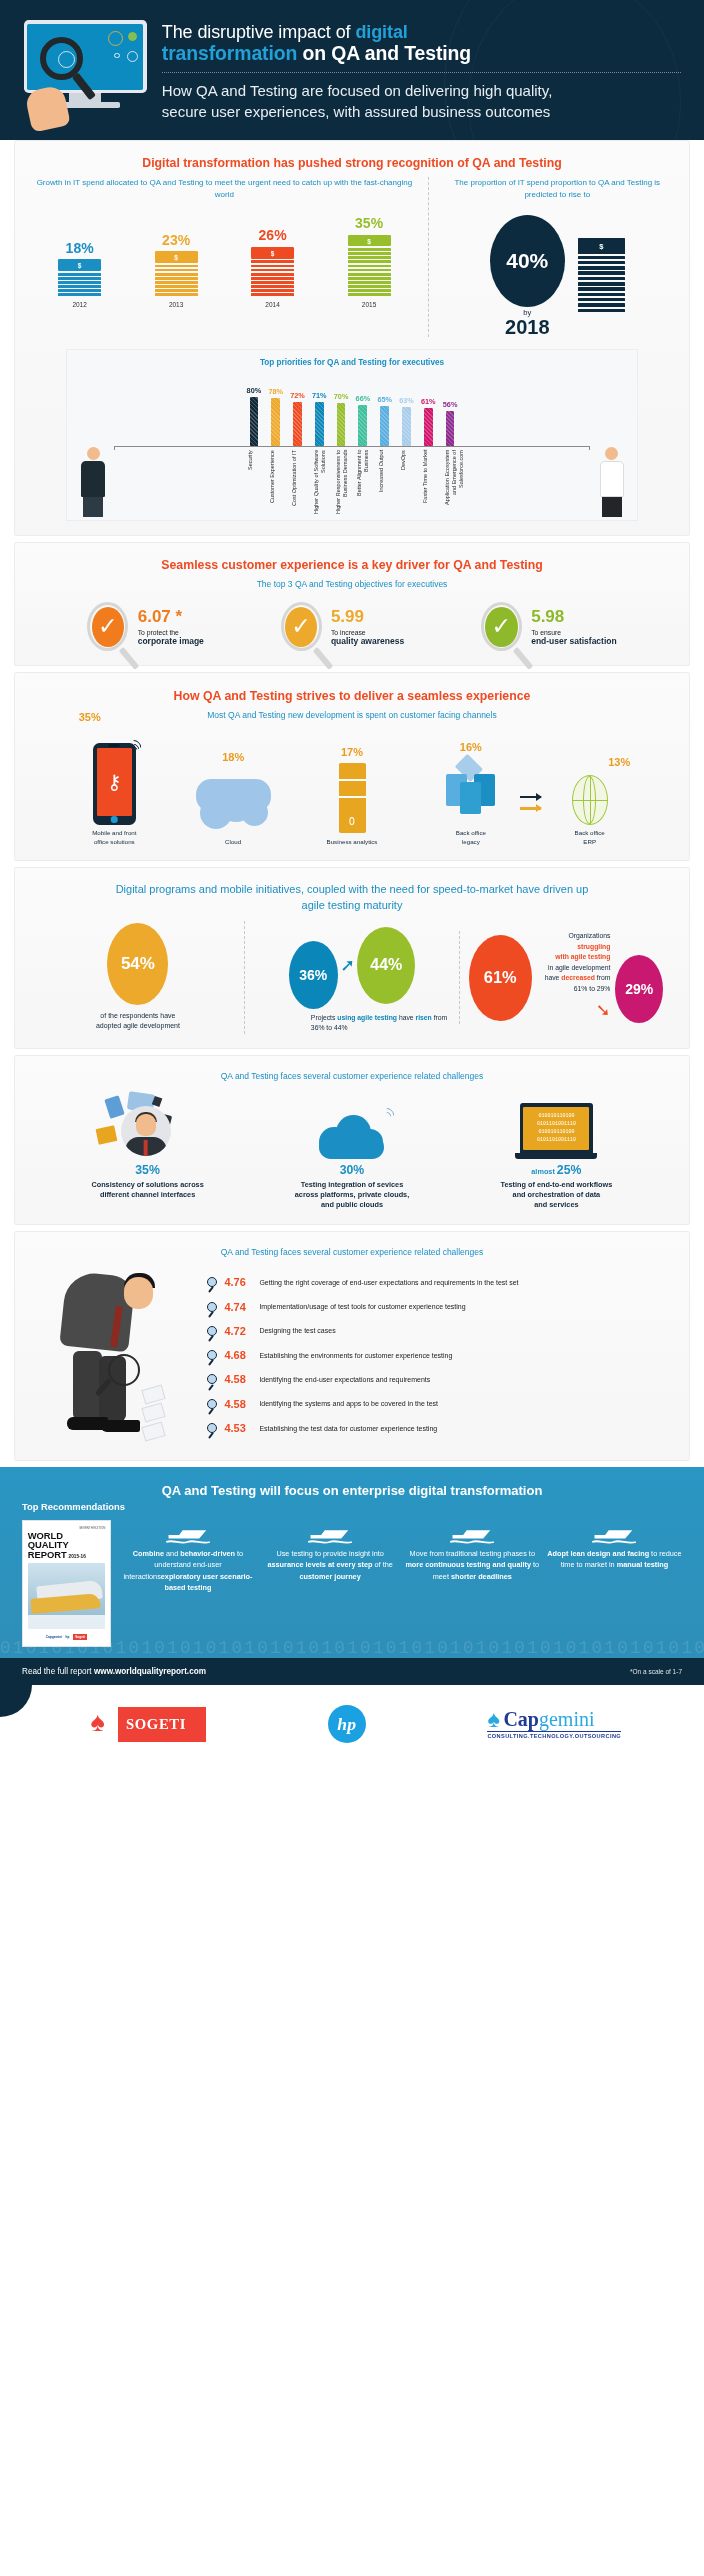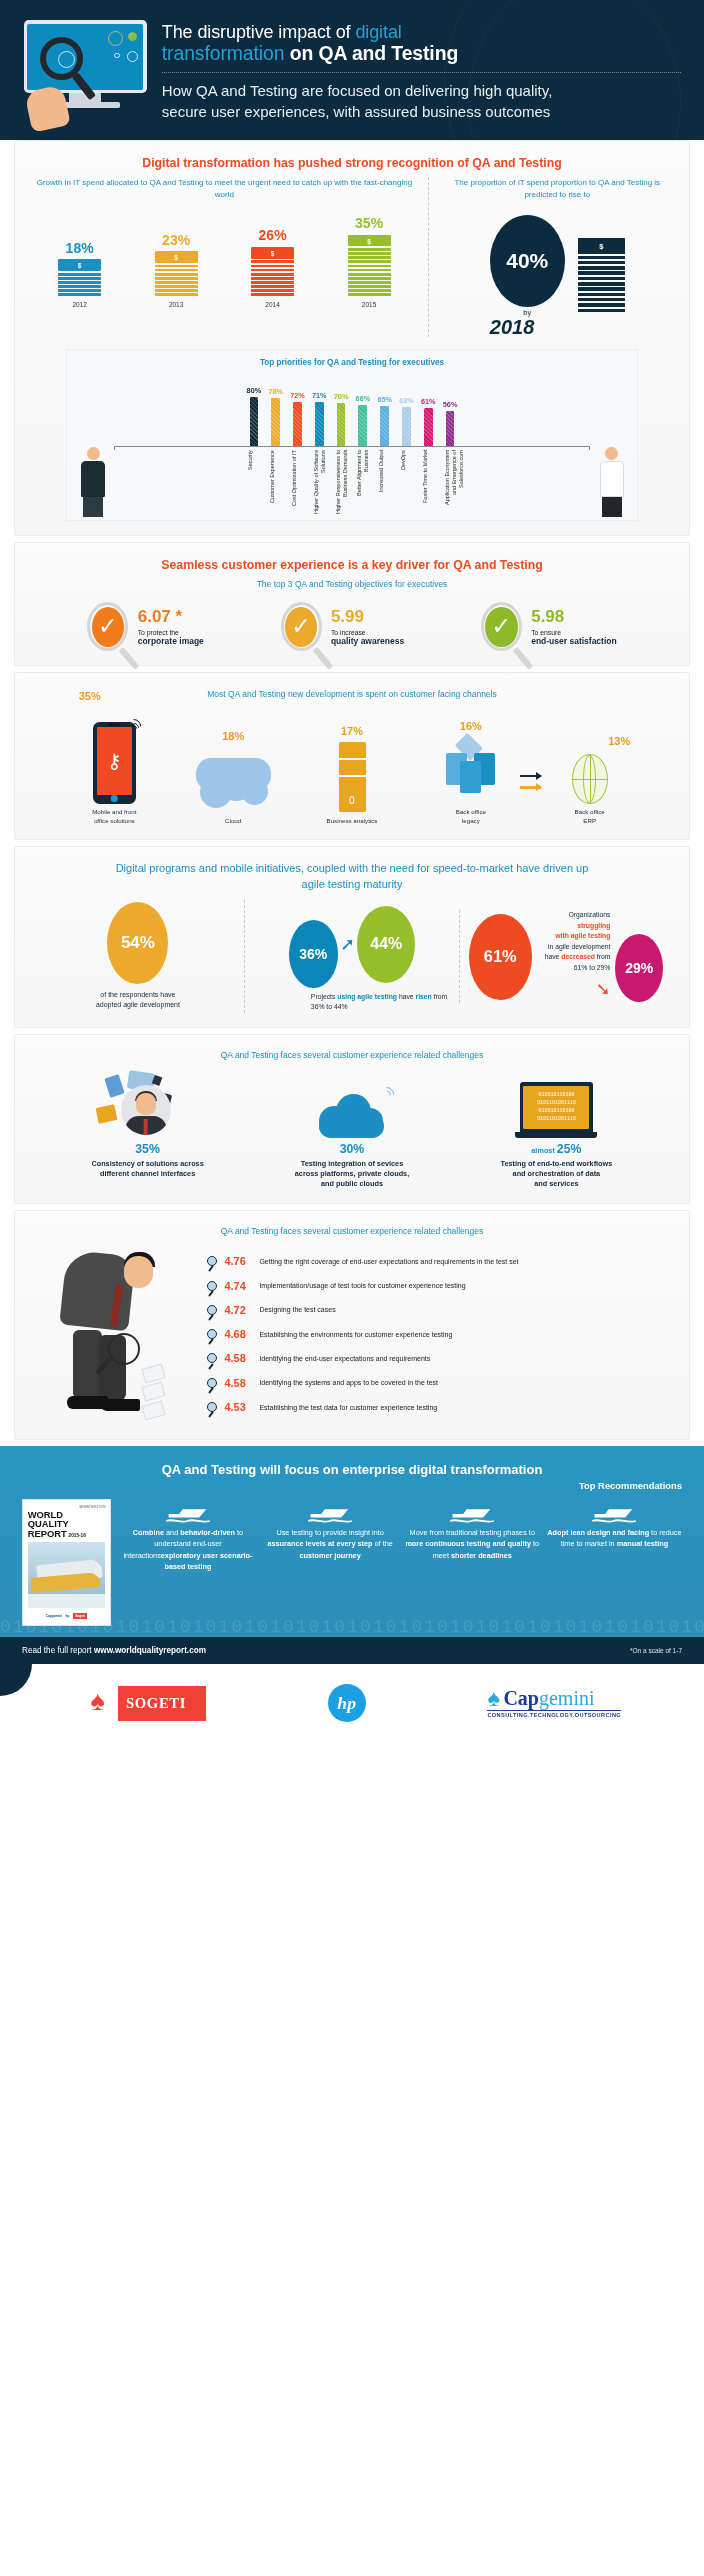--- a/index.html
+++ b/index.html
@@ -33,21 +33,21 @@
   .mg.g4{width:11.7px;height:11.7px;right:4.7px;top:27px;}
   .mg.g5{width:17.6px;height:17.6px;left:30.5px;top:27px;}
   .loupe{position:absolute; width:43px; height:43px; border:6.5px solid #22272b; border-radius:50%; left:13px; top:13px;}
   .loupe-h{position:absolute; width:7.6px;height:29px;background:#22272b;left:56px;top:52px;transform:rotate(-38deg);border-radius:2.3px;}
   .monitor-stand{width:32px;height:9.4px;background:#cfd6de;margin:0 auto;}
   .monitor-base{width:70px;height:5.3px;background:#cfd6de;margin:0 auto;border-radius:1.8px;}
   .hand{position:absolute;left:4.7px;top:68px;width:39px;height:41px;background:#f2b98c;border-radius:15.3px 15.3px 8.2px 8.2px;transform:rotate(-12deg);}
 
   .header-text{ flex:1; z-index:2; padding-top:2.3px;}
   h1.title{ font-size:18px; line-height:1.13; font-weight:400; color:#fff; letter-spacing:-0.1px;}
-  h1.title b.blue{ color:#22a0d8; font-weight:400;}
+  h1.title b.blue{ color:#22a0d8; font-weight:700;}
   h1.title b.white{ color:#fff; font-weight:700;}
   .title-line2{ font-size:19.4px; font-weight:700; line-height:1.1;}
   .hrule{ border-top:0.6px dotted rgba(255,255,255,.45); margin:8.2px 0 7px 0;}
   .subtitle{ color:#e8eef2; font-size:15px; line-height:1.4; font-weight:400;}
 
   
   .band{ padding:0 14px; }
   .sec{ background:linear-gradient(180deg,#fbfbfb,#f6f6f6); border:0.6px solid #ececec; border-radius:2.3px; margin:0 0 5.9px 0; padding:15.3px 16.4px 14px 16.4px; position:relative;}
   h2.sec-title{ color:#ef4b23; font-size:12.3px; font-weight:700; text-align:center; margin-bottom:7px;}
   h3.sec-sub{ color:#1b8fc4; font-size:8.5px; font-weight:400; text-align:center; margin-bottom:3.5px;}
@@ -62,21 +62,21 @@
   .money-col{ text-align:center; position:relative;}
   .money-pct{ font-size:14px; font-weight:700; margin-bottom:3.5px;}
   .stack{ width:43px; margin:0 auto; position:relative;}
   .bill{ height:2.9px; margin-bottom:1.2px; border-radius:0.6px;}
   .bill.top{ height:11.7px; border-radius:1.2px; position:relative; margin-bottom:1.8px;}
   .bill.top:after{content:"$"; position:absolute; left:50%; top:50%; transform:translate(-50%,-50%); color:#fff; font-size:6.5px; font-weight:700;}
   .money-year{ margin-top:4.7px; font-size:6.5px; color:#333;}
   .oval40{ width:75px; height:92px; border-radius:50%; background:#0d2b3e; color:#fff;
      display:flex; align-items:center; justify-content:center; font-size:21px; font-weight:700; margin:0 auto;}
   .by{ text-align:center; font-size:7.6px; color:#12293d; margin-top:1.2px;}
-  .yr2018{ text-align:left; font-size:20px; font-weight:700; color:#0d2b3e; line-height:1;font-style:italic;}
+  .yr2018{ text-align:center; font-size:20px; font-weight:700; color:#0d2b3e; line-height:1;}
   .right-flex{ display:flex; align-items:center; justify-content:center; gap:13px; margin-top:13px;}
   .cashstack{ width:47px;}
   .cashstack .cb{ height:3.5px; background:#0d2b3e; margin-bottom:1.8px; border-radius:0.6px;}
   .cashstack .cb.first{ height:15.3px; position:relative;}
   .cashstack .cb.first:after{content:"$"; position:absolute; left:50%; top:50%; transform:translate(-50%,-50%); color:#fff; font-size:7.6px; font-weight:700;}
 
   
   .chart-card{ background:#f7f8f9; border:0.6px solid #ededed; margin:11.7px 35px 0 35px; padding:8.2px 5.9px 4.7px 5.9px; position:relative;}
   .chart-title{ color:#1b8fc4; font-size:8.2px; font-weight:700; text-align:center; margin-bottom:5.9px;}
   .bars{ display:flex; align-items:flex-end; justify-content:center; gap:8.8px; height:73px; padding:0 9.4px;}
@@ -194,21 +194,21 @@
   .score-list{ flex:1; padding-top:10.6px;}
   .score-item{ display:flex; align-items:center; gap:7px; margin-bottom:12.3px;}
   .mini-loupe{ width:10px;height:10px;border:1.8px solid #12293d;border-radius:50%;background:#bcd8ef;position:relative;flex:0 0 10px;}
   .mini-loupe:after{content:""; position:absolute; width:2.3px;height:7px;background:#12293d;left:1.8px;top:8.2px;transform:rotate(38deg);border-radius:1.2px;}
   .score-num{ color:#ef4b23; font-size:11px; font-weight:700; width:28px; flex:0 0 28px;}
   .score-txt{ font-size:7px; color:#1a1a1a;}
 
   
   .blue-band{ background:linear-gradient(180deg,#2a96c3,#2e8fb8); padding:15.3px 22px 10.6px 22px; position:relative; overflow:hidden; color:#fff;}
   .blue-band h2{ text-align:center; font-size:13px; font-weight:700; margin-bottom:3.5px;}
-  .blue-band h3{ text-align:right; font-size:9.4px; font-weight:700; margin-bottom:8.2px;}
+  .blue-band h3{ text-align:left; font-size:9.4px; font-weight:700; margin-bottom:8.2px;}
   .binary-bg{ position:absolute; left:0; bottom:0; width:100%; font-family:"Liberation Mono", monospace; font-size:17.6px; color:rgba(255,255,255,.12); line-height:1; white-space:nowrap; letter-spacing:2.3px;}
   .rec-row{ display:flex; gap:9.4px; align-items:flex-start; position:relative; z-index:2;}
   .wqr-cover{ width:89px; flex:0 0 89px; background:#fff; border:0.6px solid #dfe3e8; padding:4.7px 4.7px 5.9px 4.7px;}
   .wqr-cover .wq1{ color:#111; font-weight:700; font-size:9.4px; line-height:1;}
   .wqr-cover .wq2{ color:#111; font-weight:700; font-size:9.4px; line-height:1;}
   .wqr-cover .wq3{ color:#111; font-weight:700; font-size:9.4px; line-height:1; display:flex; align-items:baseline; gap:1.8px;}
   .wqr-cover .wq3 i{ font-size:4.7px; font-style:normal; font-weight:700;}
   .wqr-cover .ed{ text-align:right; font-size:2.9px; color:#555; margin-bottom:1.2px;}
   .wqr-cover .photo{ height:66px; margin-top:3.5px; background:linear-gradient(180deg,#cfe3ee,#8fb6cb); position:relative; overflow:hidden;}
   .wqr-cover .boat{ position:absolute; left:9.4px; top:20px; width:65px; height:19px; background:#e8ecef; border-radius:2.3px 11.7px 2.3px 2.3px; transform:rotate(-6deg);}
@@ -509,20 +509,21 @@
             <div class="obj-txt">
               <div class="score" style="color:#8eb92a">5.98</div>
               <div class="l1">To ensure</div>
               <div class="l2">end-user satisfaction</div>
             </div>
           </div>
         </div>
     </div>
 
     <div class="sec">
+      <h2 class="sec-title">How QA and Testing strives to deliver a seamless experience</h2>
       <h3 class="sec-sub">Most QA and Testing new development is spent on customer facing channels</h3>
       <div class="chan-row">
 
         <div class="chan">
           <div class="pc first" style="top:-5.9px;left:22%;">35%</div>
           <div style="height:26px"></div>
           <div class="phone">
             <div class="spk"></div>
             <div class="scr">
                 <span class="key">⚷</span>

